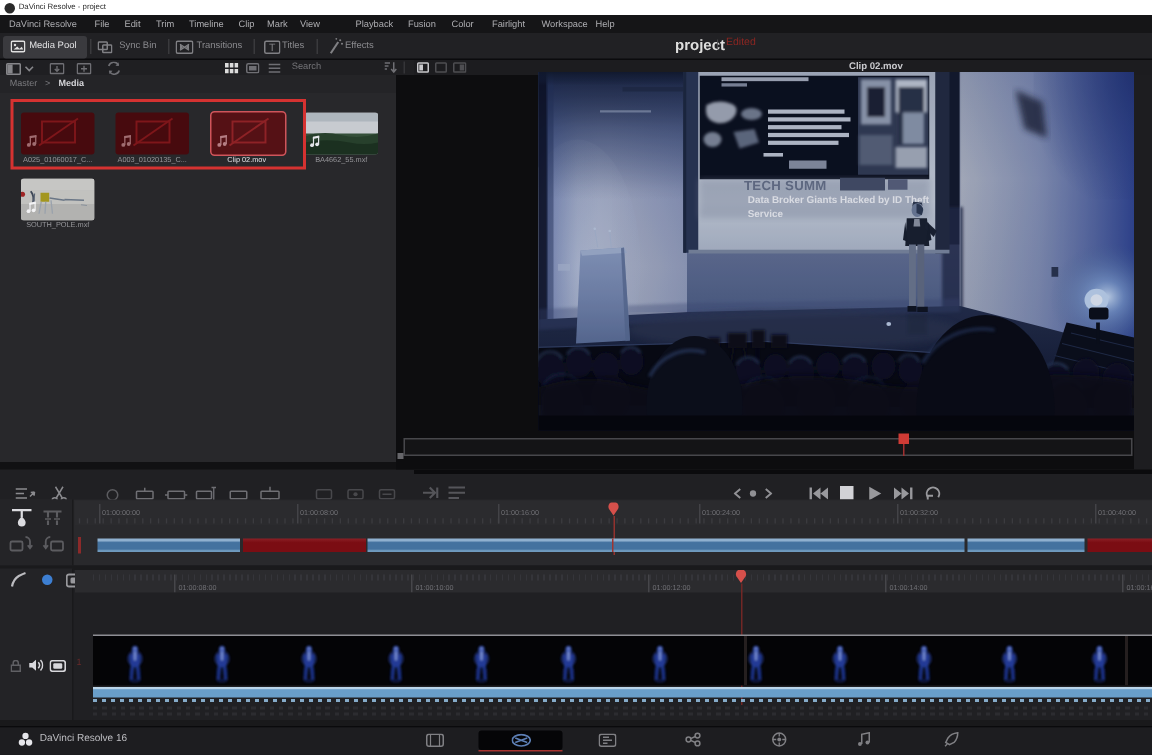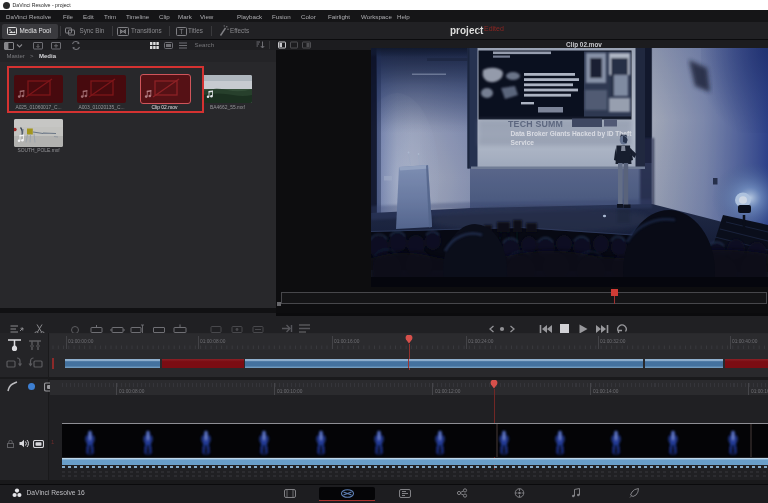--- a/index.html
+++ b/index.html
@@ -265,21 +265,21 @@
   <svg class="abs" style="left:231px;top:12px;" width="12" height="9" viewBox="0 0 12 9">
       <rect x="1" y="1.5" width="10" height="6" rx="1" fill="none" stroke="#48484c" stroke-width="1"></rect>
       <circle cx="6" cy="4.5" r="1.4" fill="#48484c"></circle>
     </svg>
   <svg class="abs" style="left:252px;top:12px;" width="12" height="9" viewBox="0 0 12 9">
       <rect x="1" y="1.5" width="10" height="6" rx="1" fill="none" stroke="#48484c" stroke-width="1"></rect>
       <path d="M3 4.5 L9 4.5" stroke="#48484c" stroke-width="1"></path>
     </svg>
 </div>
 
-<div class="abs" style="left:276px;top:50px;width:492px;height:263px;background:#0d0d0f;padding-left:34px;">
+<div class="abs" style="left:264px;top:50px;width:492px;height:263px;background:#0d0d0f;padding-left:34px;">
 
   <svg class="abs" style="left:95px;top:-2px;" width="397" height="239" viewBox="0 0 397 239" id="videosvg">
     <defs>
       <linearGradient id="lw" x1="0" y1="0" x2="0" y2="1">
         <stop offset="0" stop-color="#33436c"></stop>
           <stop offset="0.2" stop-color="#7d8bb4"></stop>
           <stop offset="0.42" stop-color="#a9b2cc"></stop>
           <stop offset="0.7" stop-color="#b7bed0"></stop>
           <stop offset="1" stop-color="#adb6ca"></stop>
       </linearGradient>

